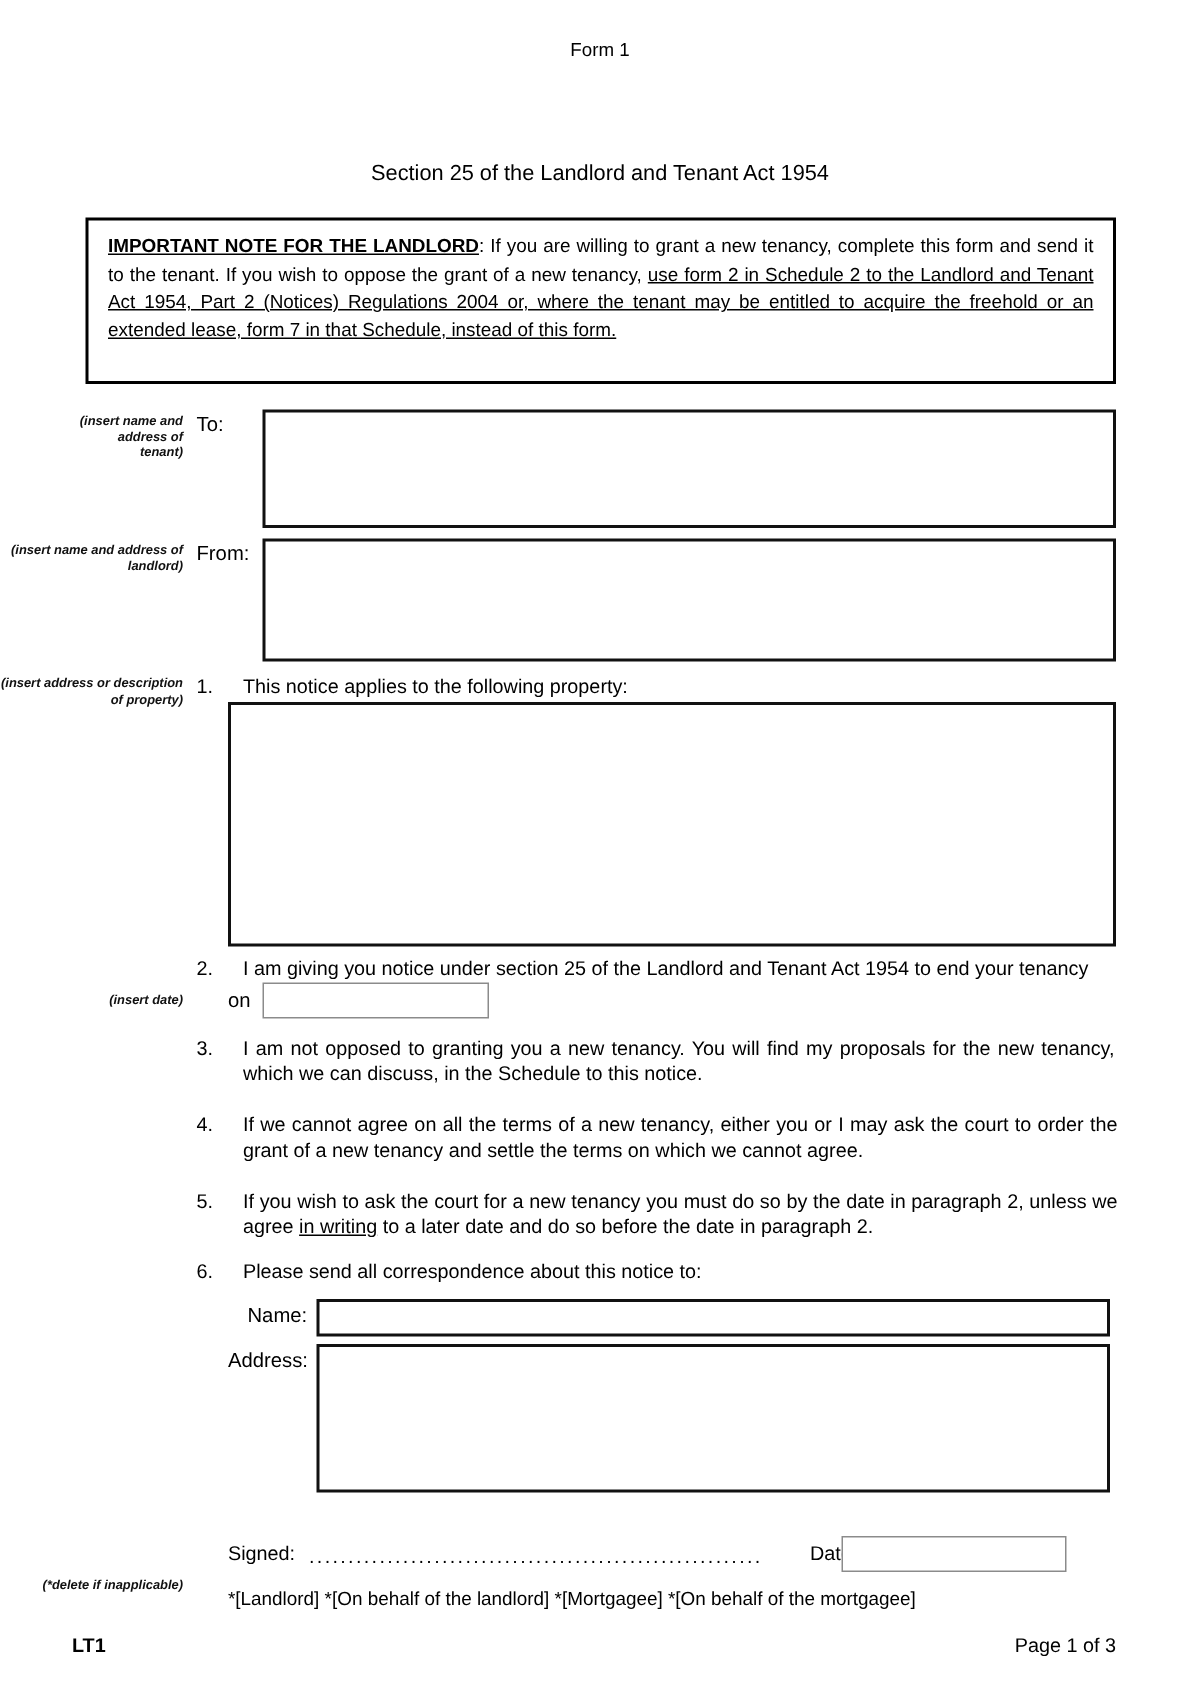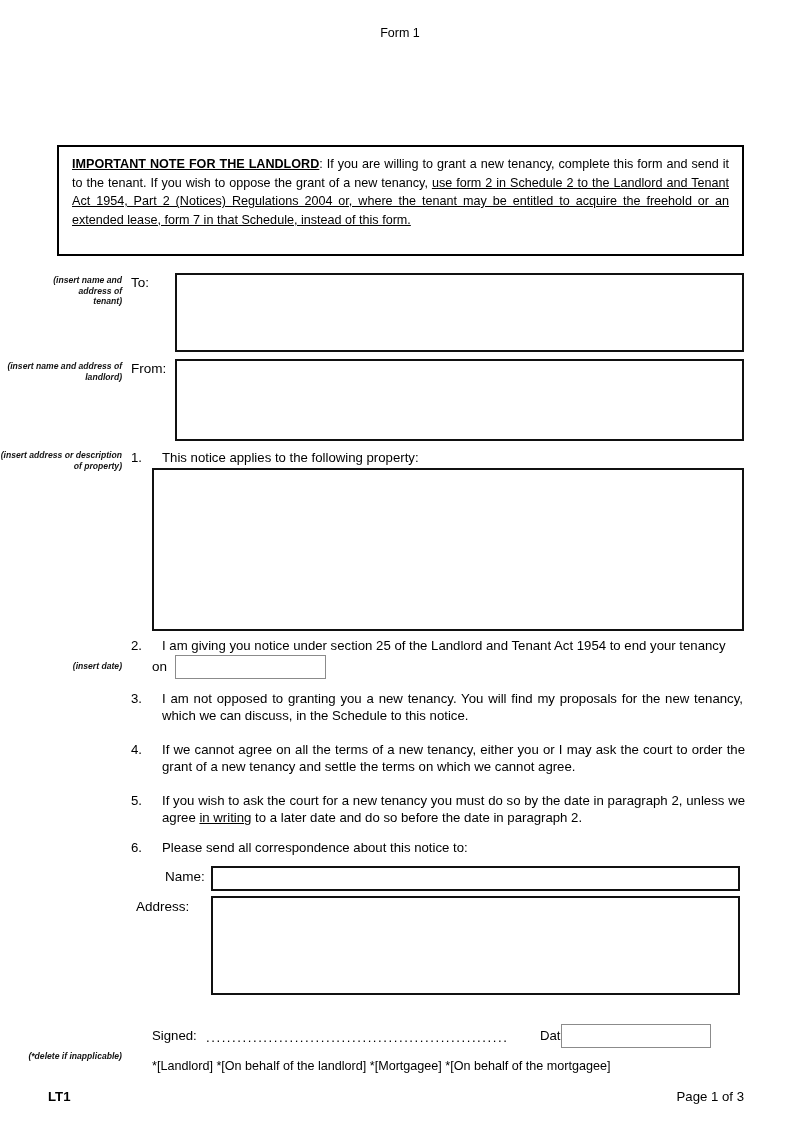--- a/index.html
+++ b/index.html
@@ -134,20 +134,21 @@
     right: 56px; top: 1089px;
     font-size: 13.2px;
   }
 </style>
 </head>
 <body>
 
 <div class="page">
 
   <div class="form-label">Form 1</div>
+  <div class="doc-subtitle">Section 25 of the Landlord and Tenant Act 1954</div>
 
   <div class="note-box">
     <p><span class="note-head">IMPORTANT NOTE FOR THE LANDLORD</span><span>: If you are willing to grant a new tenancy, complete this form and send it to the tenant. If you wish to oppose the grant of a new tenancy, </span><span class="u">use form 2 in Schedule 2 to the Landlord and Tenant Act 1954, Part 2 (Notices) Regulations 2004 or, where the tenant may be entitled to acquire the freehold or an extended lease, form 7 in that Schedule, instead of this form.</span></p>
   </div>
 
   <div class="margin-note" style="top:275px;padding-left:48px;">(insert name and address of tenant)</div>
   <div class="field-label" style="left:131px; top:275px;">To:</div>
   <div class="bigbox" style="left:175px; top:273px; width:569px; height:79px;"></div>
 
   <div class="margin-note" style="top:361px;">(insert name and address of landlord)</div>
@@ -185,21 +186,21 @@
   </div>
 
   <div class="para" style="left:131px; top:839px; width:614px;">
     <span class="num">6.</span>
     <span class="body">Please send all correspondence about this notice to:</span>
   </div>
 
   <div class="field-label" style="left:165px; top:869px;">Name:</div>
   <div class="bigbox" style="left:211px; top:866px; width:529px; height:25px;"></div>
 
-  <div class="field-label" style="left:136px; top:899px;">Address:</div>
+  <div class="field-label" style="left:152px; top:899px;">Address:</div>
   <div class="bigbox" style="left:211px; top:896px; width:529px; height:99px;"></div>
 
   <div class="sig-label" style="left:152px; top:1028px;">Signed:</div>
   <div class="dots" style="left:206px; top:1030px; width:300px;">...................................................................</div>
   <div class="sig-label" style="left:540px; top:1028px;">Date:</div>
   <div class="thinbox" style="left:561px; top:1024px; width:150px; height:24px;"></div>
 
   <div class="margin-note" style="top:1051px;">(*delete if inapplicable)</div>
   <div class="delete-line" style="left:152px; top:1058px;">*[Landlord] *[On behalf of the landlord] *[Mortgagee] *[On behalf of the mortgagee]</div>
 

